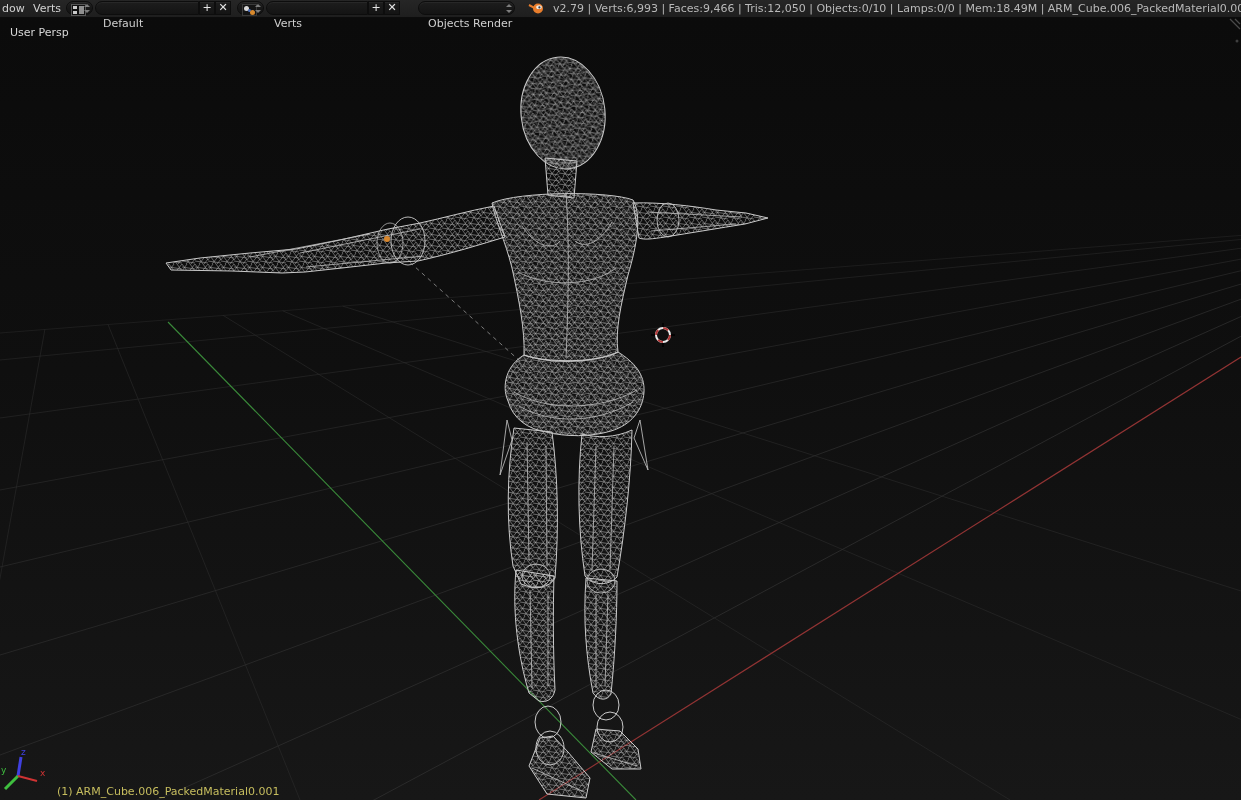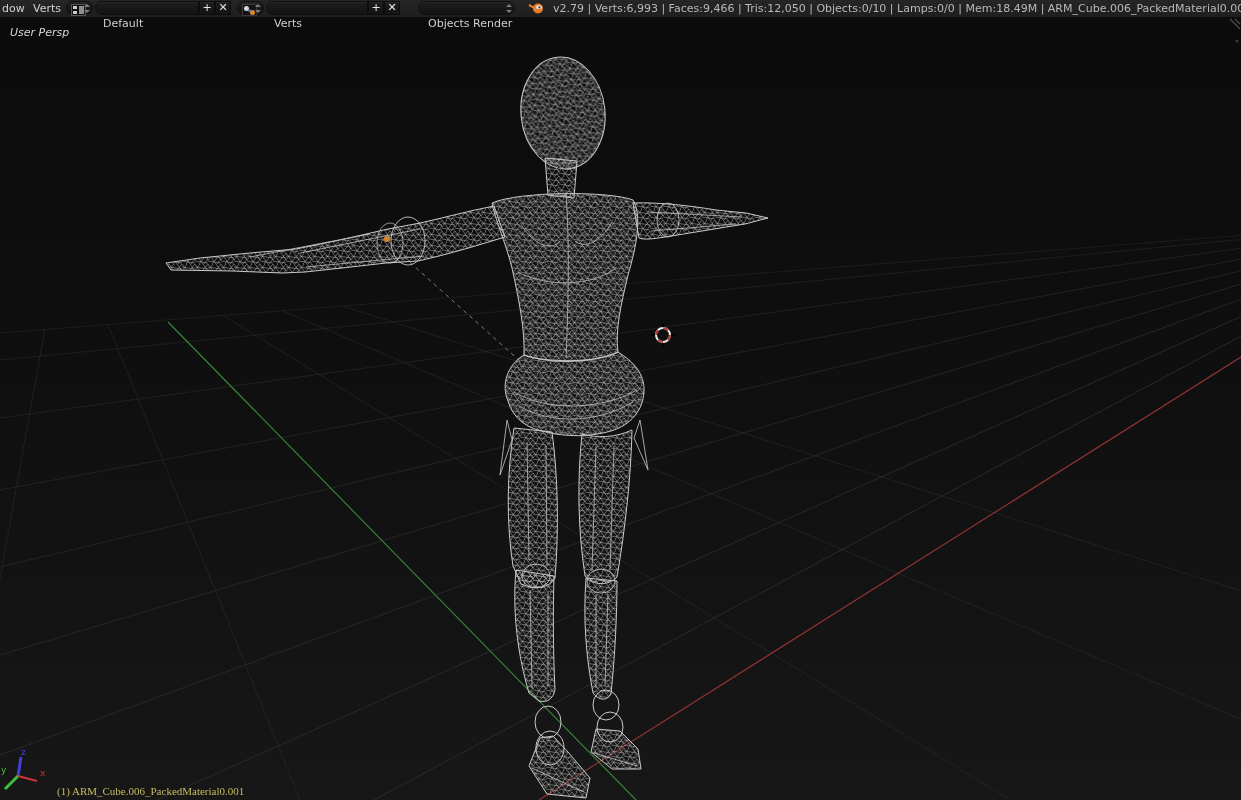--- a/index.html
+++ b/index.html
@@ -223,16 +223,16 @@
         <text id="gxt" x="40" y="776" fill="#cf3333">x</text>
       </g>
 
       <g stroke="#4a4a4a" stroke-width="1.2">
         <line x1="1230" y1="19" x2="1240" y2="29"></line>
         <line x1="1235" y1="19" x2="1240" y2="24"></line>
         <circle cx="1237" cy="41" r="1.5" fill="#3f3f3f" stroke="none"></circle>
       </g>
     </svg>
 
-    <div class="vp-label" id="view-label" style="left: 10px; top: 9px; color: rgb(214, 214, 214); font-style: italic;">User Persp</div>
-    <div class="vp-label" id="object-info" style="left: 57px; top: 768px; color: rgb(198, 189, 94); font-family: Liberation Serif, serif;">(1) ARM_Cube.006_PackedMaterial0.001</div>
+    <div class="vp-label" id="view-label" style="left: 10px; top: 9px; color: rgb(214, 214, 214);">User Persp</div>
+    <div class="vp-label" id="object-info" style="left: 57px; top: 768px; color: rgb(198, 189, 94);">(1) ARM_Cube.006_PackedMaterial0.001</div>
   </div>
 </div>
 
 </body></html>

